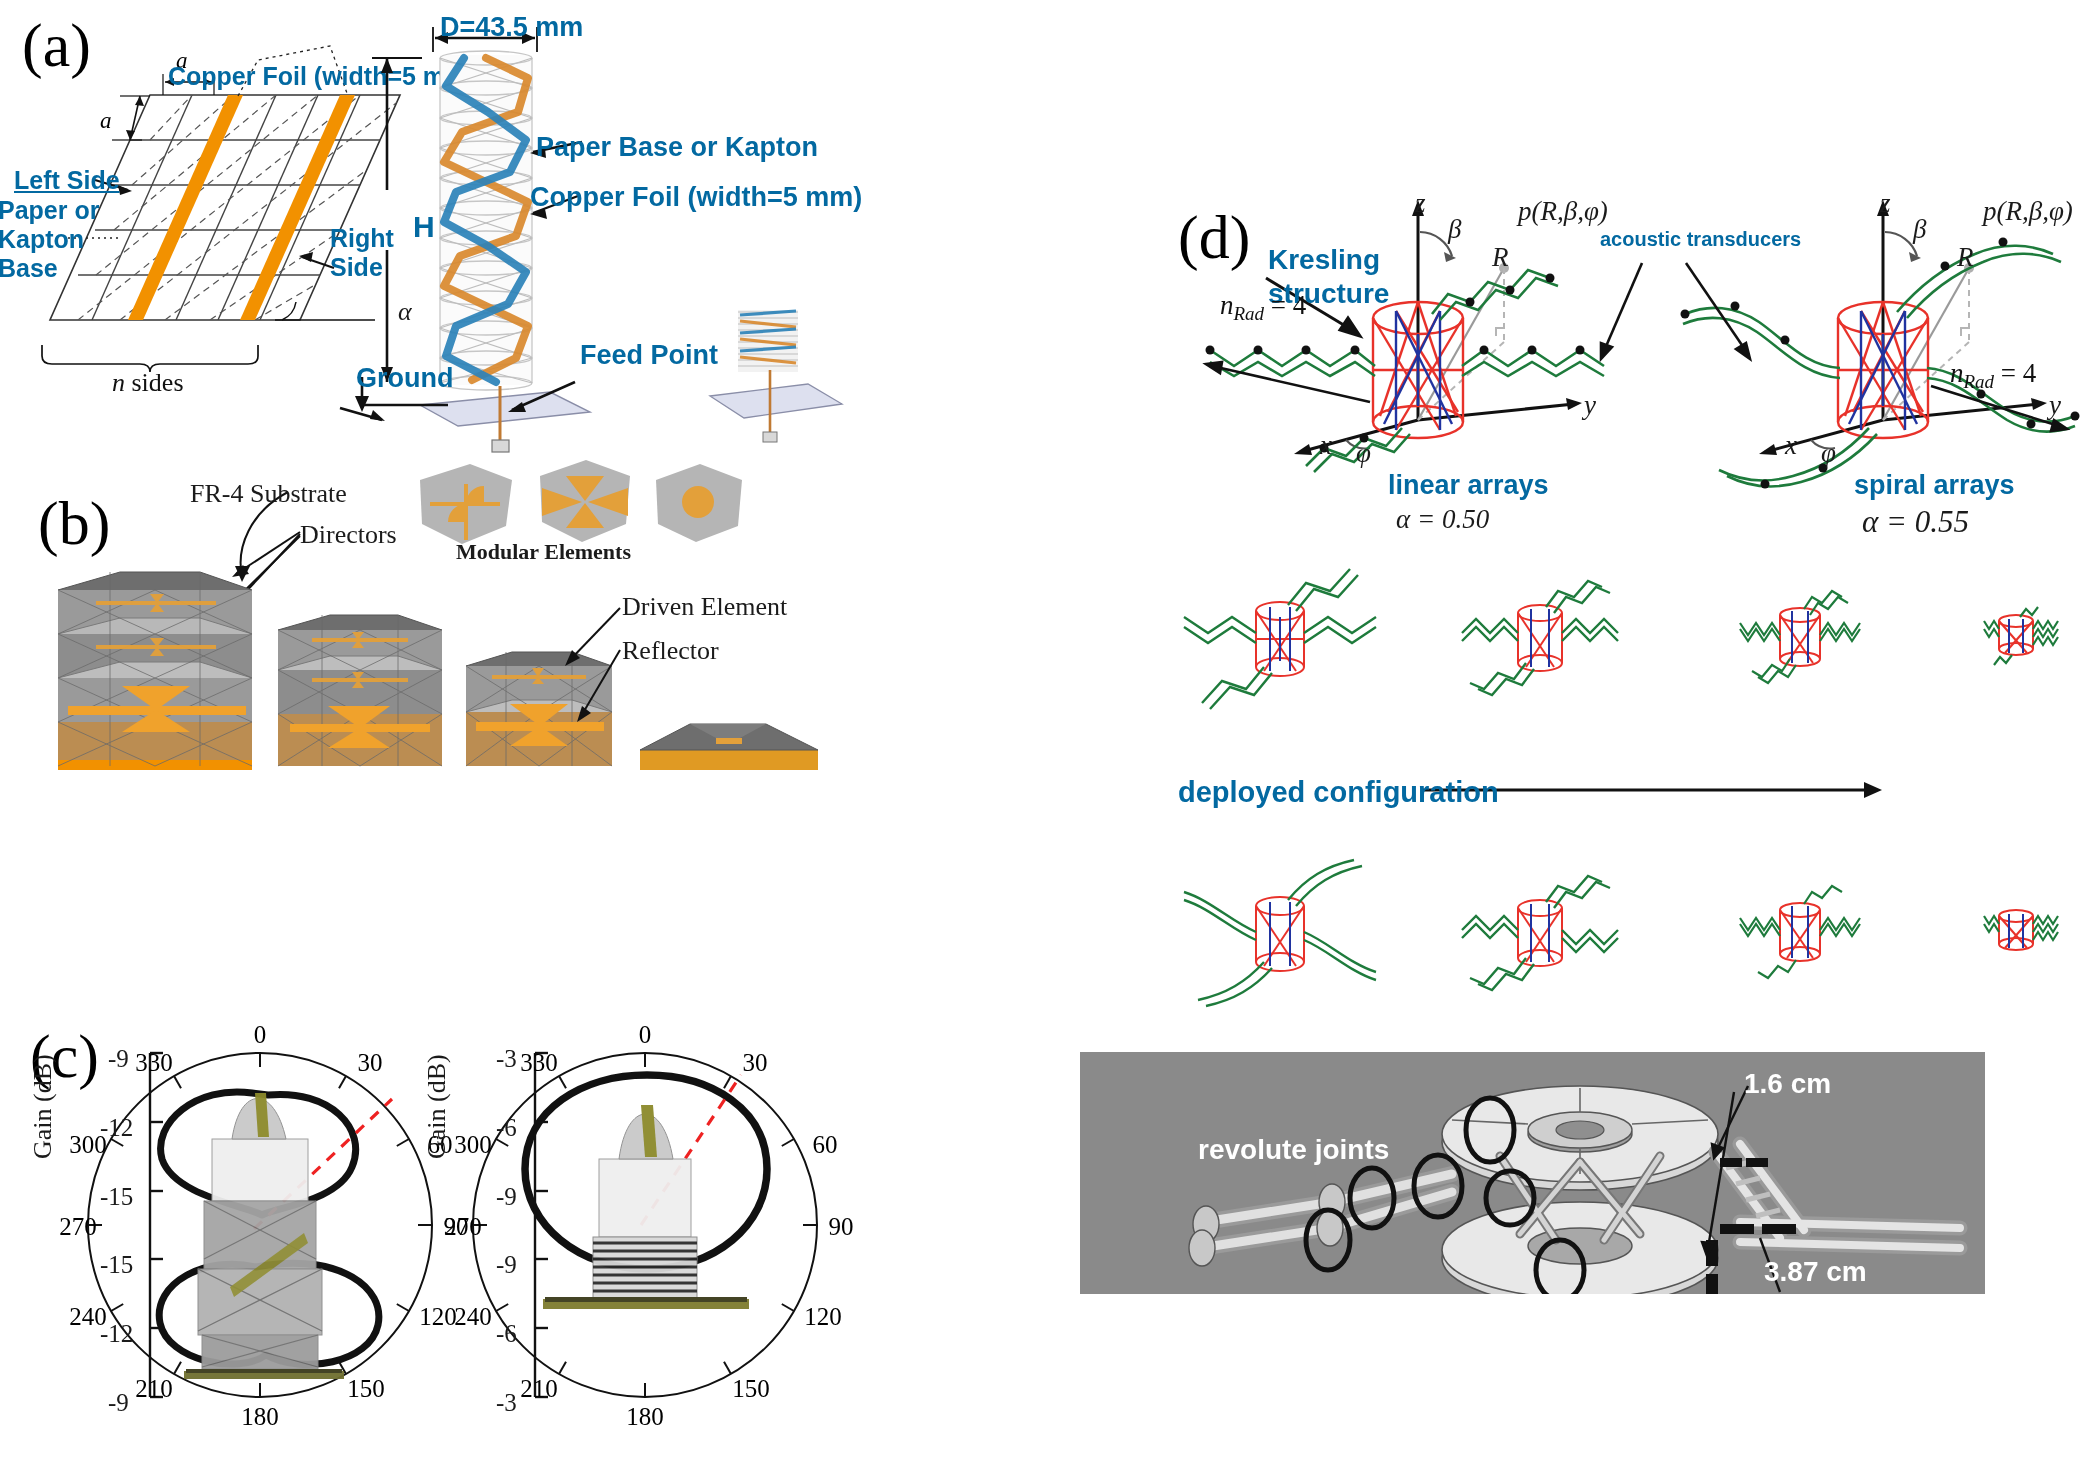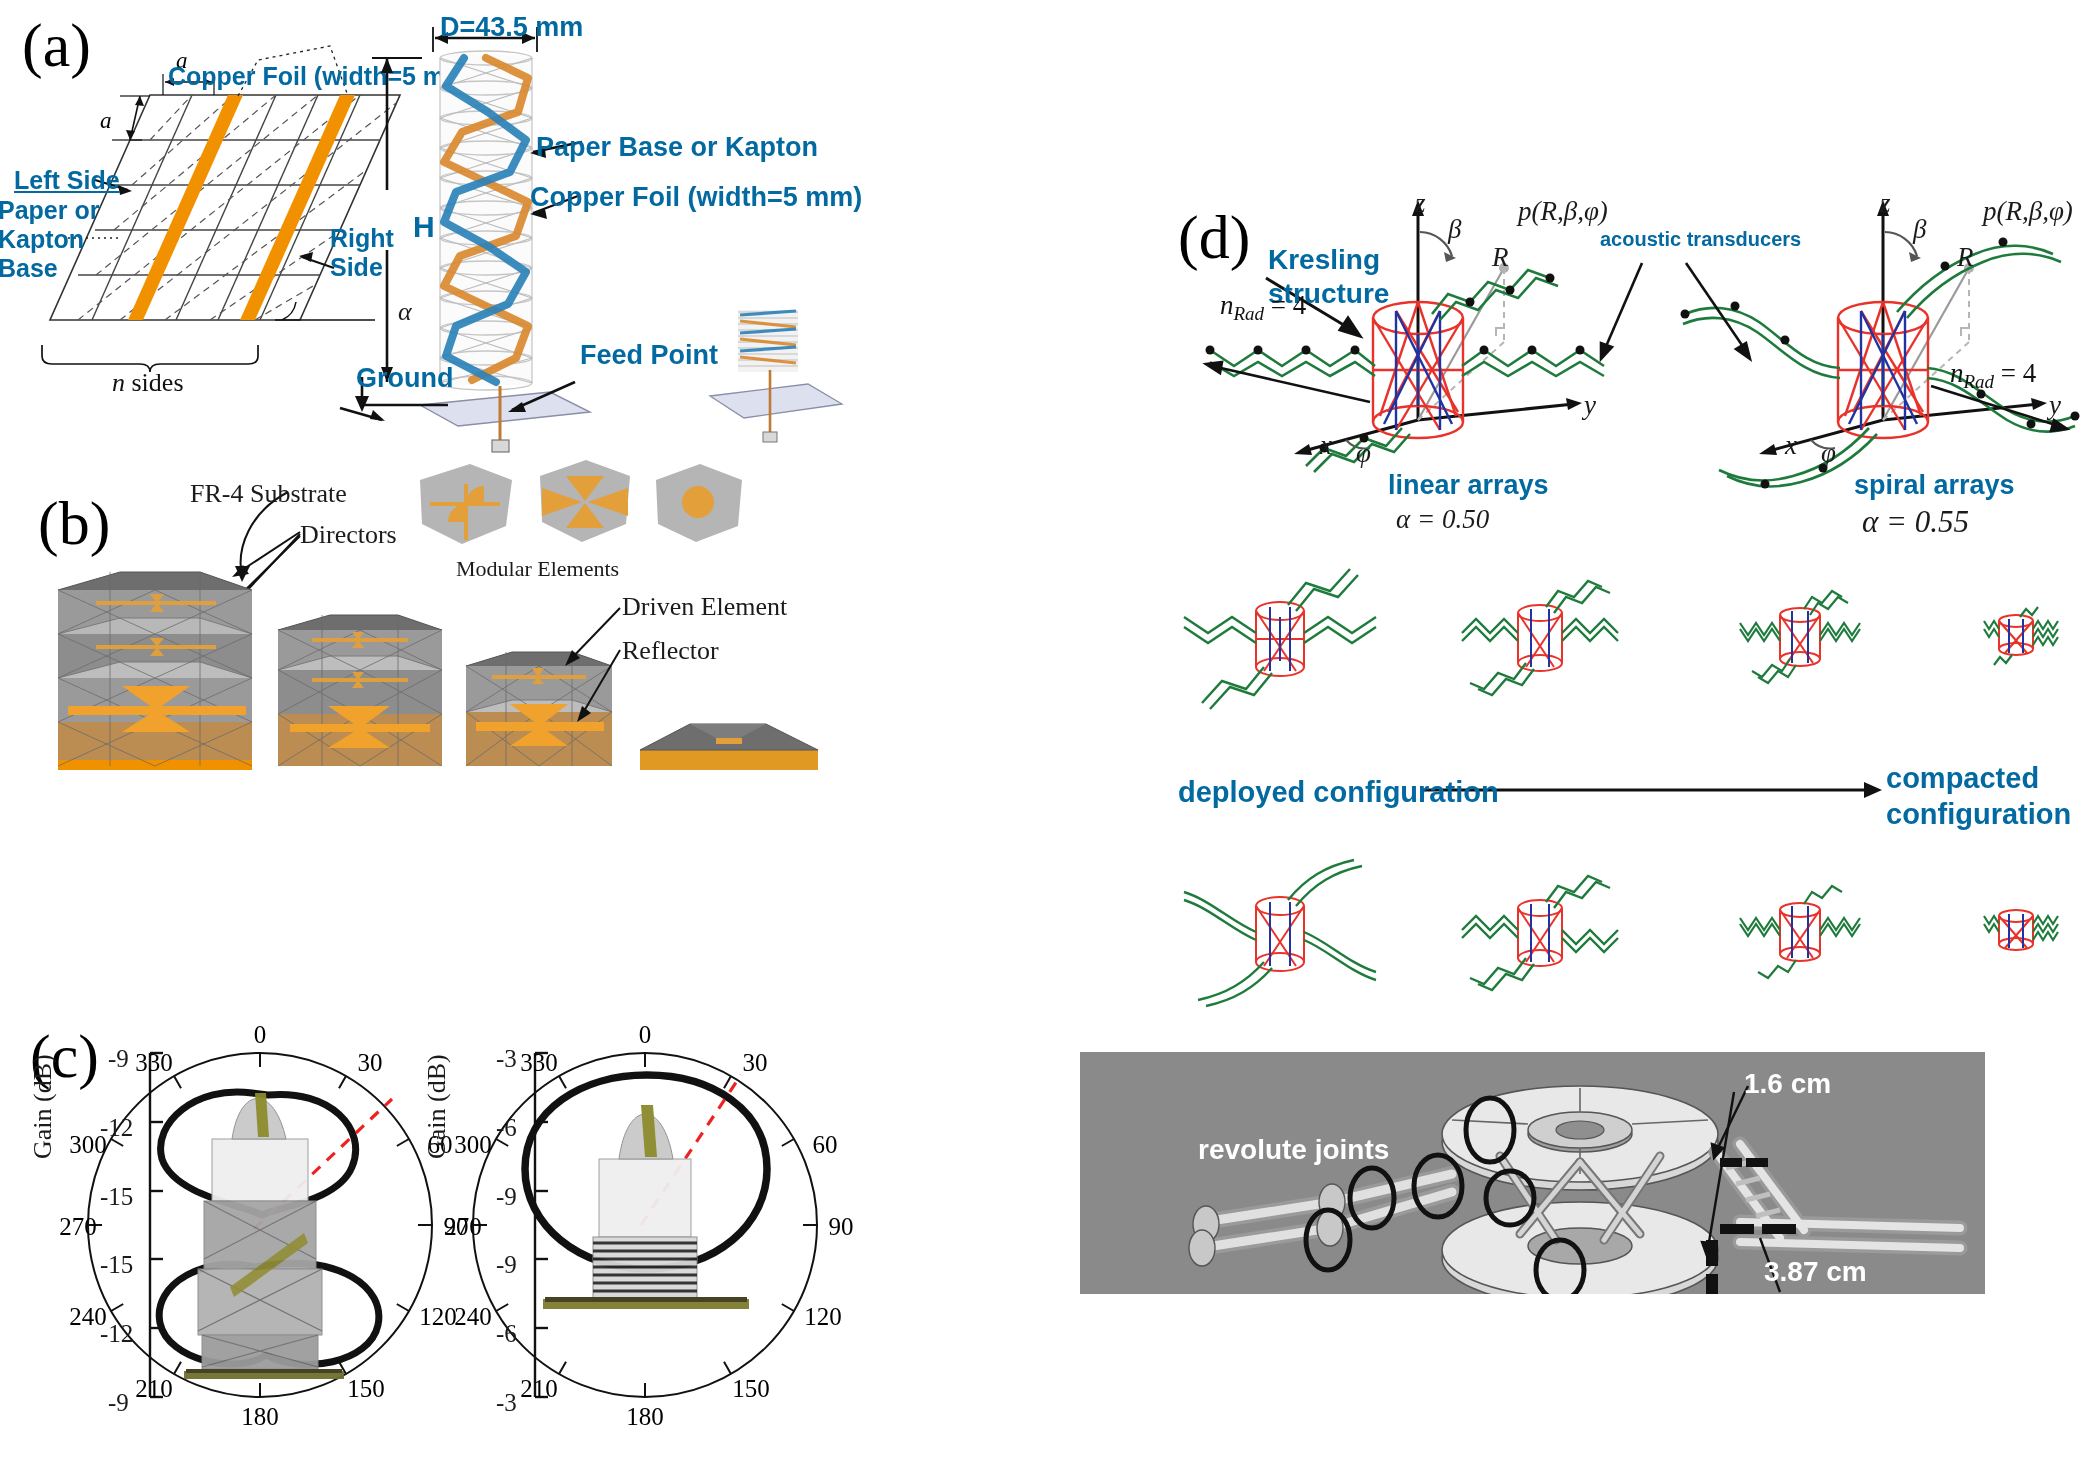--- a/index.html
+++ b/index.html
@@ -420,21 +420,21 @@
 
       <polygon points="656,10 700,-6 742,10 738,56 696,72 658,54" fill="#B5B5B5"></polygon>
       <circle cx="698" cy="32" r="16" fill="#E3A03A"></circle>
     </g>
   </svg>
 
   <div class="abs lbl-serif no-sel" style="left:190px;top:9px;font-size:26px;">FR-4 Substrate</div>
   <div class="abs lbl-serif no-sel" style="left:300px;top:50px;font-size:26px;">Directors</div>
   <div class="abs lbl-serif no-sel" style="left:622px;top:122px;font-size:26px;">Driven Element</div>
   <div class="abs lbl-serif no-sel" style="left:622px;top:166px;font-size:26px;">Reflector</div>
-  <div class="abs lbl-serif no-sel" style="left:456px;top:86px;font-size:22px;">Modular Elements</div>
+  <div class="abs lbl-serif no-sel" style="left:456px;top:69px;font-size:22px;font-weight:bold;">Modular Elements</div>
 </div>
 
 <div class="abs" style="left:0;top:795px;width:880px;height:677px;">
   <div class="abs panel-letter no-sel" style="left:30px;top:230px;">(c)</div>
 
   <svg class="abs" style="left:80px;top:230px;" width="360" height="420">
     <g transform="translate(180,200)">
 
       <circle cx="0" cy="0" r="172" fill="none" stroke="#111" stroke-width="2"></circle>
 
@@ -896,22 +896,20 @@
         <polyline points="-4,20 -10,28 -16,22 -22,30"></polyline>
       </g>
     </g>
   </svg>
 
   <svg class="abs" style="left:10px;top:760px;" width="920" height="60">
     <line x1="252" y1="30" x2="700" y2="30" stroke="#111" stroke-width="3.2"></line>
     <polygon points="712,30 694,22 694,38" fill="#111"></polygon>
   </svg>
   <div class="abs lbl no-sel" style="left:18px;top:776px;font-size:29px;">deployed configuration</div>
-  <div class="abs lbl no-sel" style="left:726px;top:760px;font-size:29px;line-height:36px;">compacted
-configuration</div>
 
   <svg class="abs" style="left:10px;top:840px;" width="920" height="190">
     <g transform="translate(110,90)">
       <g stroke="#E8322A" stroke-width="2" fill="none">
         <ellipse cx="0" cy="-24" rx="24" ry="9"></ellipse>
             <ellipse cx="0" cy="32" rx="24" ry="9"></ellipse>
         <line x1="-24" y1="-24" x2="-24" y2="32"></line>
             <line x1="24" y1="-24" x2="24" y2="32"></line>
         <line x1="-24" y1="-24" x2="16" y2="36"></line>
             <line x1="24" y1="-24" x2="-16" y2="36"></line>

